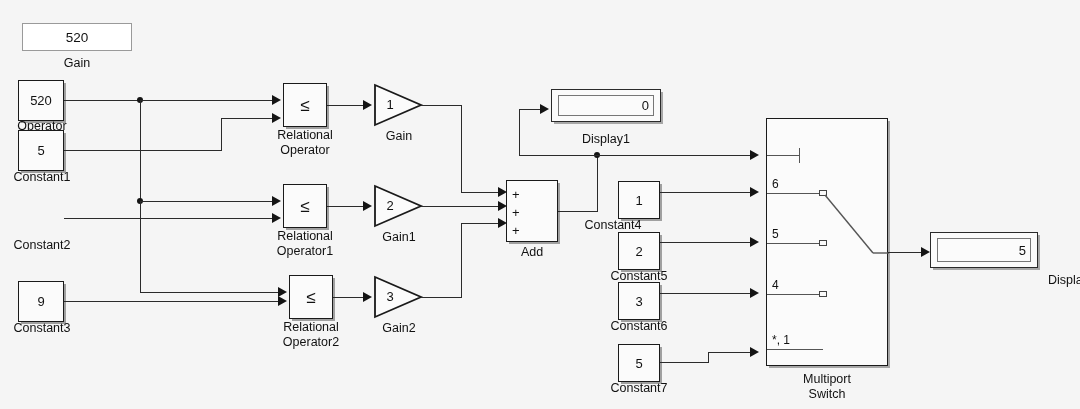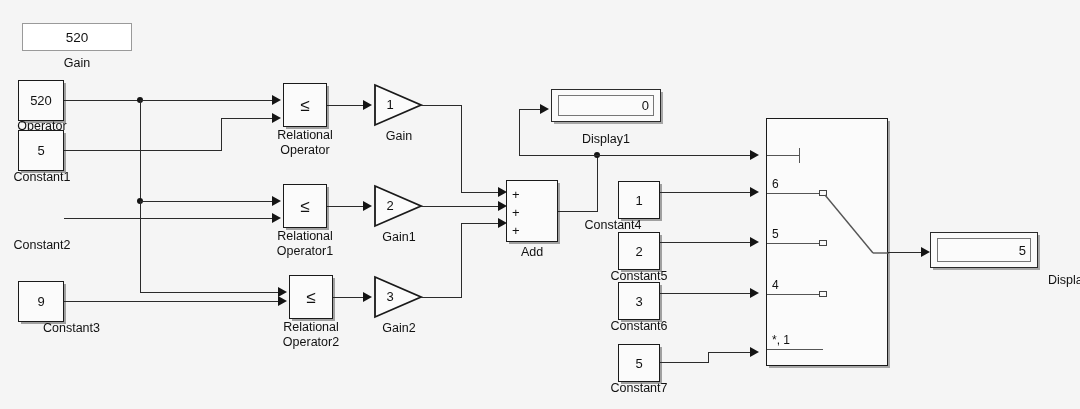--- a/index.html
+++ b/index.html
@@ -124,21 +124,21 @@
   <div class="blk" style="left:18px;top:130px;width:46px;height:41px;">
     <span>5</span>
   </div>
   <div class="lbl" style="left:0px;top:170px;width:84px;">Constant1</div>
 
   <div class="lbl" style="left:0px;top:238px;width:84px;">Constant2</div>
 
   <div class="blk" style="left:18px;top:281px;width:46px;height:41px;">
     <span>9</span>
   </div>
-  <div class="lbl" style="left:16px;top:321px;width:84px;text-align:right;">Constant3</div>
+  <div class="lbl" style="left:0px;top:321px;width:84px;">Constant3</div>
 
   <div class="wire-h" style="left:64px;top:100px;width:76px;"></div>
   <div class="dot" style="left:137px;top:97px;"></div>
   <div class="wire-h" style="left:140px;top:100px;width:132px;"></div>
   <div class="arrow" style="left:272px;top:95px;"></div>
 
   <div class="wire-v" style="left:140px;top:100px;height:104px;"></div>
   <div class="dot" style="left:137px;top:198px;"></div>
   <div class="wire-h" style="left:140px;top:201px;width:132px;"></div>
   <div class="arrow" style="left:272px;top:196px;"></div>
@@ -300,20 +300,22 @@
     <div class="swnode" style="left:52px;top:172px;"></div>
 
     <div class="portnum" style="left:5px;top:214px;">*, 1</div>
     <div class="swline" style="left:0px;top:230px;width:56px;"></div>
 
     <svg style="position:absolute;left:0;top:0;overflow:visible;" width="122" height="248">
       <line x1="58" y1="76" x2="106" y2="134" stroke="#555" stroke-width="1.4"></line>
       <line x1="106" y1="134" x2="122" y2="134" stroke="#555" stroke-width="1.4"></line>
     </svg>
   </div>
+  <div class="lbl" style="left:766px;top:372px;width:122px;">Multiport
+Switch</div>
 
   <div class="wire-h" style="left:888px;top:252px;width:36px;"></div>
   <div class="arrow" style="left:921px;top:247px;"></div>
 
   <div class="dispblk" style="left:930px;top:232px;width:108px;height:36px;">
     <div class="dispinner">
       <span>5</span>
     </div>
   </div>
   <div class="lbl" style="left:981px;top:273px;width:108px;text-align:right;">Display</div>

